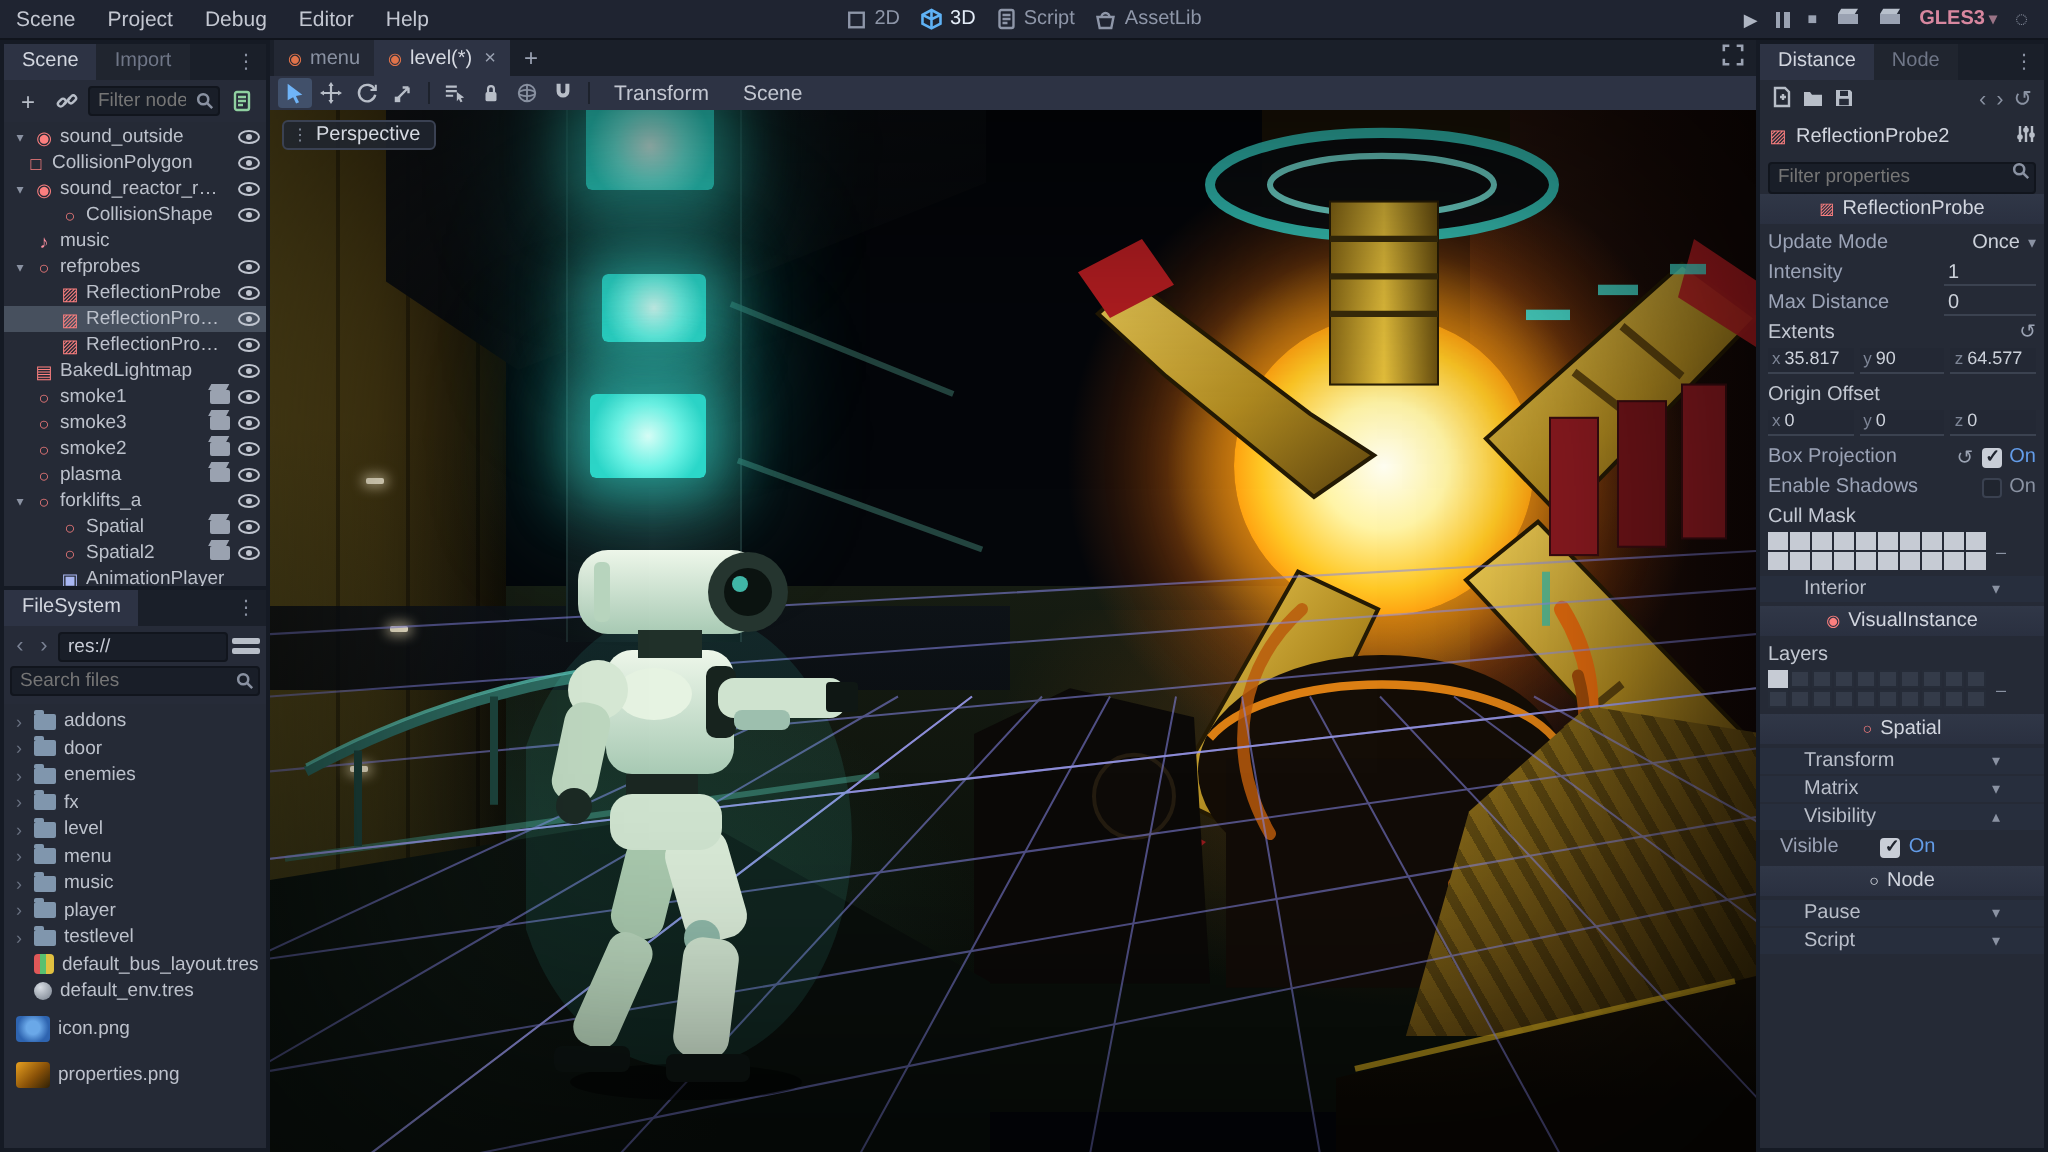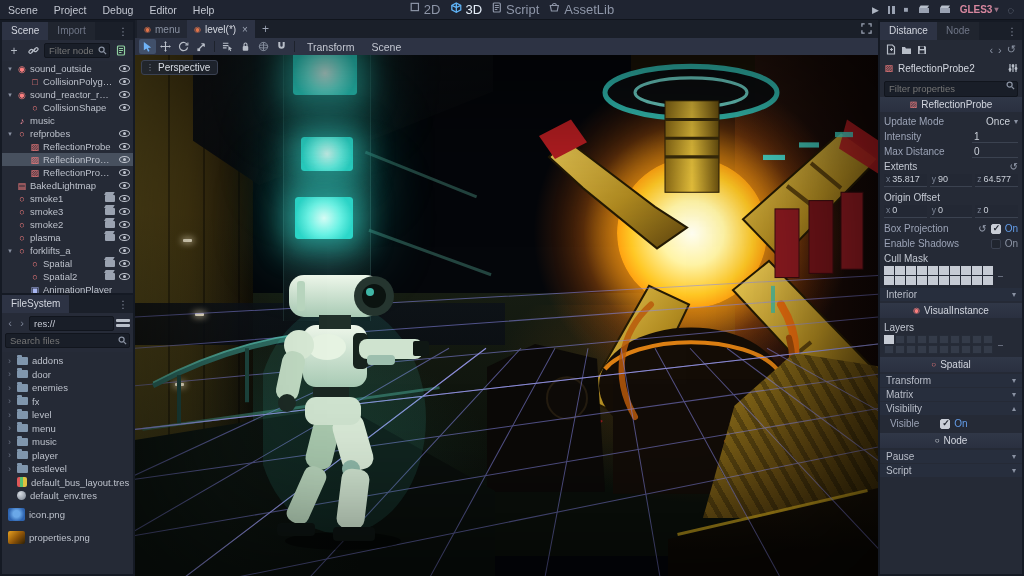--- a/index.html
+++ b/index.html
@@ -2,21 +2,21 @@
 <html><head>
 <meta charset="utf-8">
 <style>
 *{box-sizing:border-box;margin:0;padding:0}
 html,body{background:#0d1016}
 #app{position:relative;width:1024px;height:576px;background:#151a24;font-family:"Liberation Sans",sans-serif;color:#c7cbd5;overflow:hidden;user-select:none}
 
 #menubar{position:absolute;left:0;top:0;right:0;height:20px;background:#1f2431;border-bottom:1px solid #10141c;display:flex;align-items:center;z-index:40}
 .menu-item{padding:0 8px;font-size:10.5px;color:#c3c7d1;line-height:20px}
 #workspaces{position:absolute;left:50%;transform:translateX(-50%);display:flex;align-items:center;gap:10px;height:20px}
-.ws{display:flex;align-items:flex-start;gap:4px;font-size:13px;color:#8e96a8}
+.ws{display:flex;align-items:flex-end;gap:4px;font-size:10px;color:#8e96a8}
 .ws.active{color:#e4edf8}
 .ws svg{display:block}
 #topbar-right{margin-left:auto;display:flex;align-items:center;gap:9px;padding-right:10px}
 .tb-ico{font-size:9px;color:#aeb5c2;line-height:20px}
 .pausebars{display:inline-flex;gap:2px}
 .pausebars i{width:2.5px;height:8px;background:#9aa2b2;display:block}
 .stop-ico{font-size:8px;color:#9aa2b2}
 #renderer{font-size:10px;font-weight:bold;color:#d886a0;color:#d8879f;display:flex;align-items:center;gap:2px}
 #renderer .chev{font-size:8px;color:#9a7386}
 
@@ -148,21 +148,21 @@
 .cb{width:10px;height:10px;border-radius:2px;background:#20252f;border:1px solid #3a4150;position:relative;flex:none}
 .cb.checked{background:#c9ced7;border-color:#c9ced7}
 .cb.checked::after{content:"✓";position:absolute;left:1px;top:-2px;font-size:9px;color:#20252f;font-weight:bold}
 .onlbl{color:#8a92a2}
 .onlbl.on{color:#639ce8}
 .gridrow{display:flex;align-items:center;gap:3px;margin:1px 0 3px}
 .lgrid{display:grid;grid-template-columns:repeat(10,10px);grid-auto-rows:9px;gap:1px}
 .lcell{background:#343b49;border:1px solid #262c38}
 .lcell.on{background:#c6cbd4;border-color:#c6cbd4}
 .gdash{color:#8a92a2;font-size:9px;margin-left:2px}
-.isec{height:13px;margin:1px -4px;background:#272e3d;display:flex;align-items:center;padding:0 6px;font-size:10px;color:#b9bec9}
+.isec{height:13px;margin:1px -4px;background:#272e3d;display:flex;align-items:center;padding:0 22px;font-size:10px;color:#b9bec9}
 .isec .sch{margin-left:auto;font-size:8px;color:#8a92a2}
 .indent1{padding-left:6px}
 </style>
 </head>
 <body>
 
 <div id="app">
 
   <div id="menubar">
     <div id="menu-items" style="display:flex">
@@ -250,21 +250,21 @@
         </span>
     </div>
     <div id="scene-tree">
         <div class="tree-row" style="padding-left:4px">
           <span class="t-arrow">▾</span>
           <span class="ticon i-sound"></span>
           <span class="tlabel">sound_outside</span>
           <span class="tspacer"></span>
           <span class="eye"></span>
         </div>
-        <div class="tree-row" style="padding-left:17px">
+        <div class="tree-row" style="">
           <span class="t-arrow"></span>
           <span class="ticon i-collision-polygon"></span>
           <span class="tlabel">CollisionPolygon</span>
           <span class="tspacer"></span>
           <span class="eye"></span>
         </div>
         <div class="tree-row" style="padding-left:4px">
           <span class="t-arrow">▾</span>
           <span class="ticon i-sound"></span>
           <span class="tlabel">sound_reactor_room</span>

